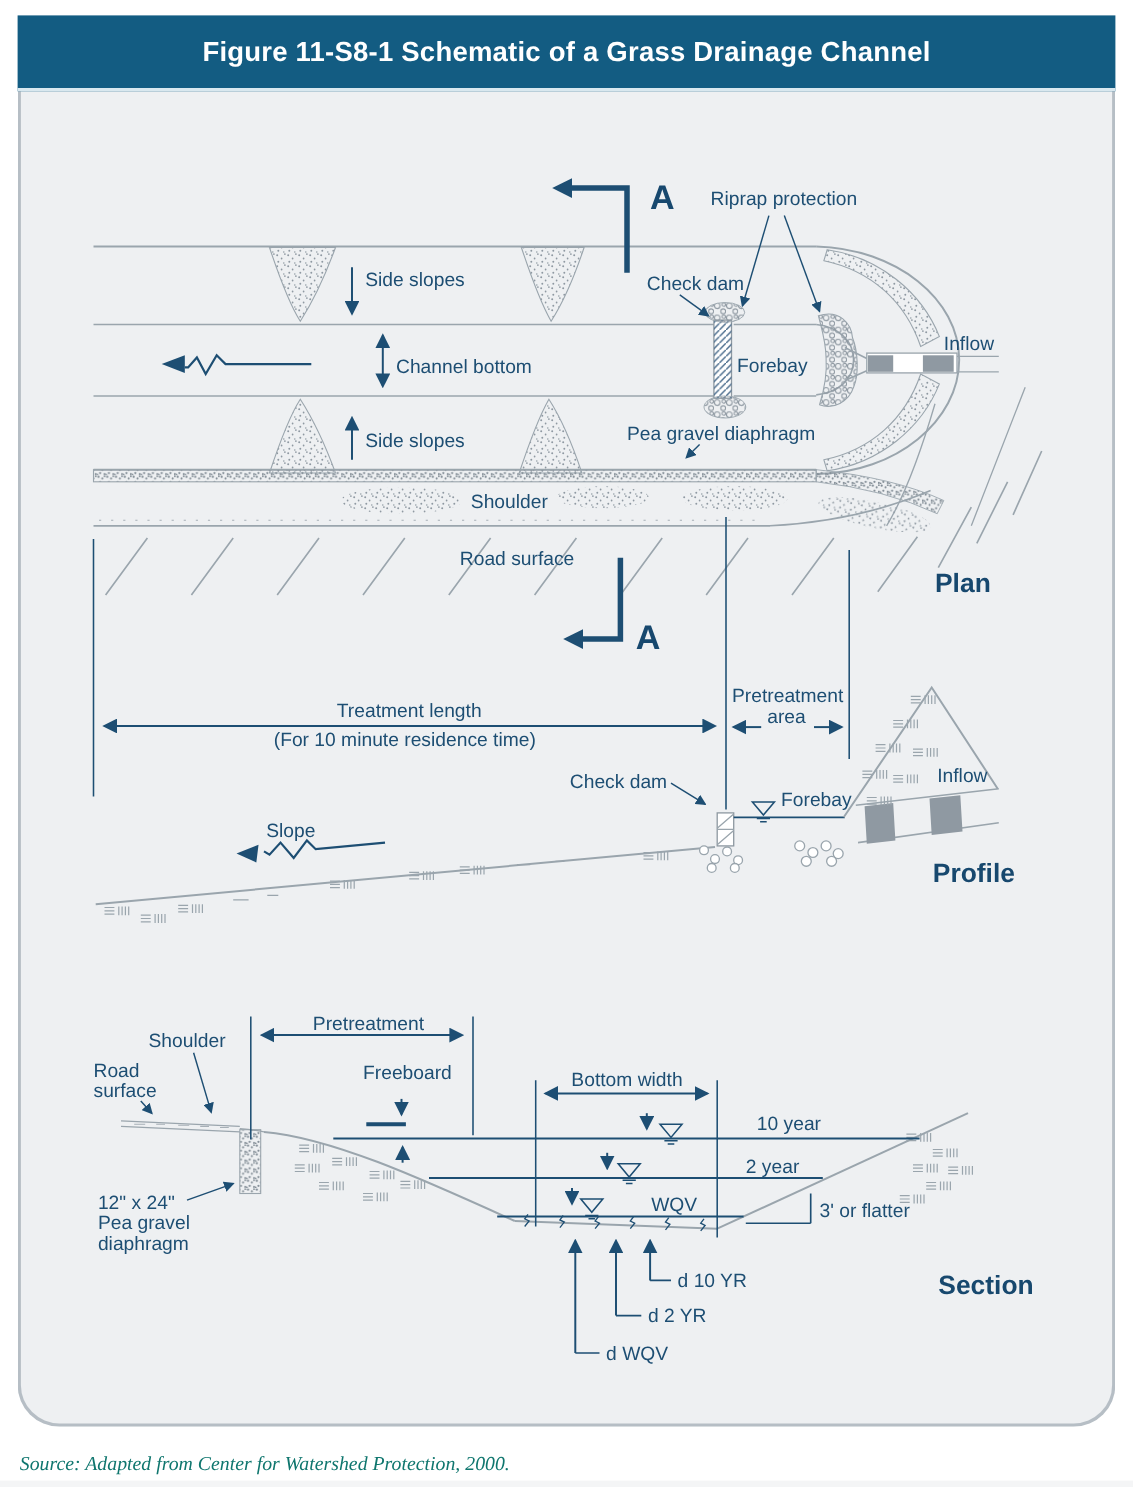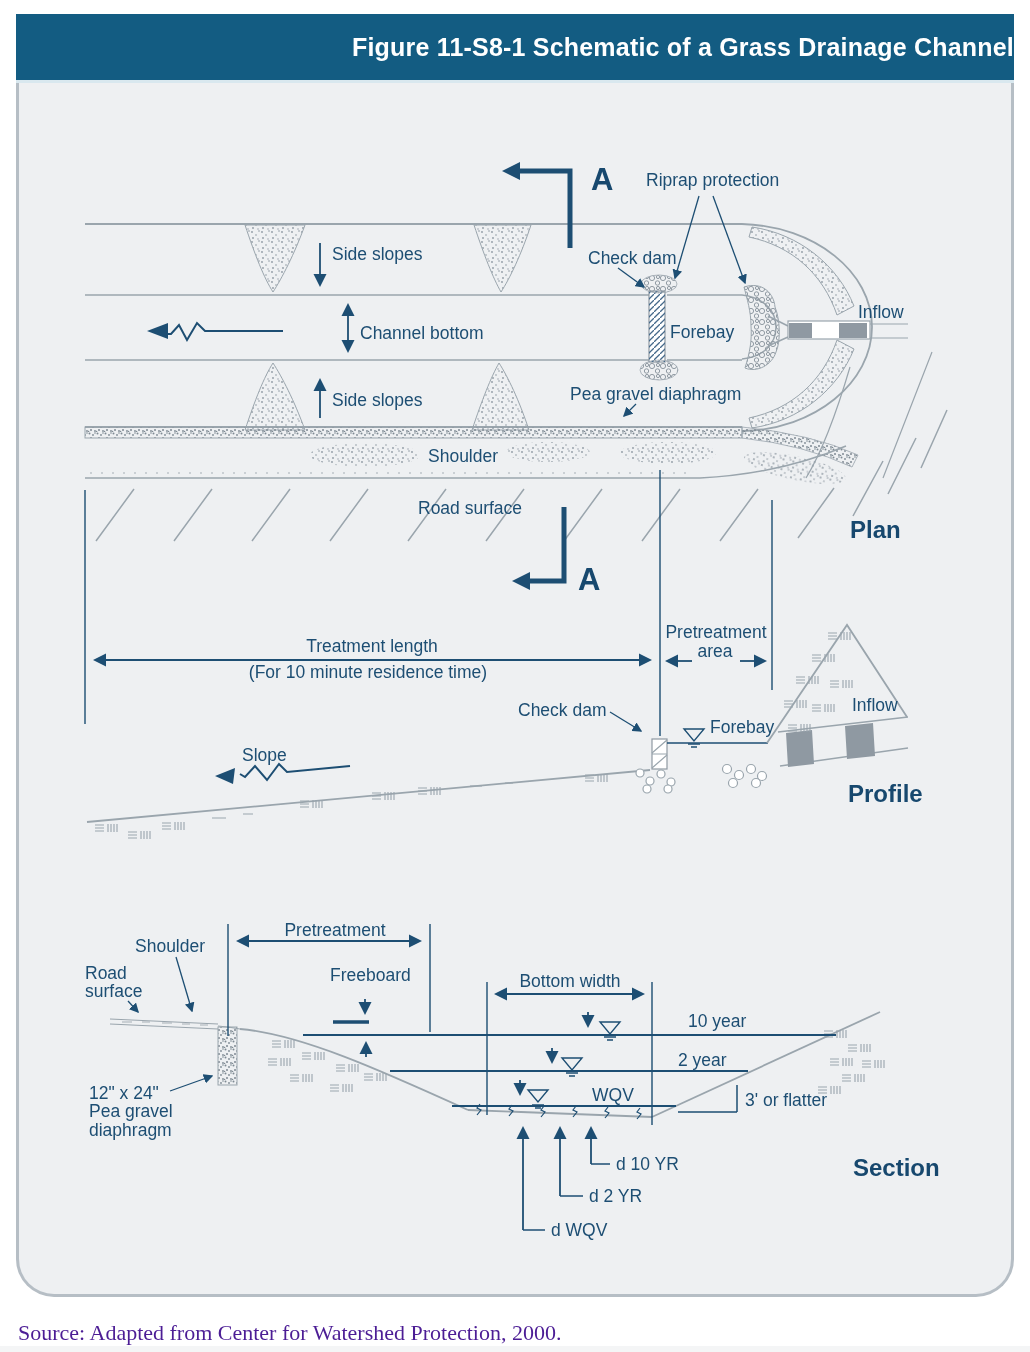--- a/index.html
+++ b/index.html
@@ -1,26 +1,26 @@
 <!DOCTYPE html>
 <html><head>
 <meta charset="utf-8">
 <style>
   html,body{margin:0;padding:0;background:#ffffff;}
   .page{position:relative;width:1030px;height:1352px;background:#ffffff;overflow:hidden;
         font-family:"Liberation Sans",sans-serif;}
   .header{position:absolute;left:16px;top:14px;width:998px;height:66px;background:#135c82;
-          border-bottom:3px solid #d9e8ef;display:flex;align-items:center;justify-content:flex-end;}
+          border-bottom:3px solid #d9e8ef;display:flex;align-items:center;justify-content:center;}
   .header span{color:#ffffff;font-size:25px;font-weight:bold;letter-spacing:.2px;}
   .panel{position:absolute;left:16px;top:80px;width:992px;height:1214px;background:#eef0f2;
          border-left:3px solid #b6bec5;border-right:3px solid #b6bec5;border-bottom:3px solid #b6bec5;
          border-radius:0 0 38px 38px;}
   .diagram{position:absolute;left:0;top:0;width:1030px;height:1352px;}
   .source{position:absolute;left:18px;top:1320px;font-family:"Liberation Serif",serif;
-          font-size:22px;color:#4c1d95;}
+          font-size:18px;color:#0f766e;font-style:italic;}
   .bottom-strip{position:absolute;left:0;top:1346px;width:1030px;height:6px;background:#f4f5f6;}
 
   
   .g1{stroke:#a6afb6;stroke-width:1;fill:none}
   .g12{stroke:#9aa5ad;stroke-width:1.2;fill:none}
   .g15{stroke:#9aa5ad;stroke-width:1.5;fill:none}
   .g2{stroke:#9aa5ad;stroke-width:1.8;fill:none}
   .wedge{fill:url(#stip);stroke:#9aa5ad;stroke-width:1}
   .blob{fill:url(#stip);stroke:none}
   .dk{fill:#8f99a2;stroke:none}

